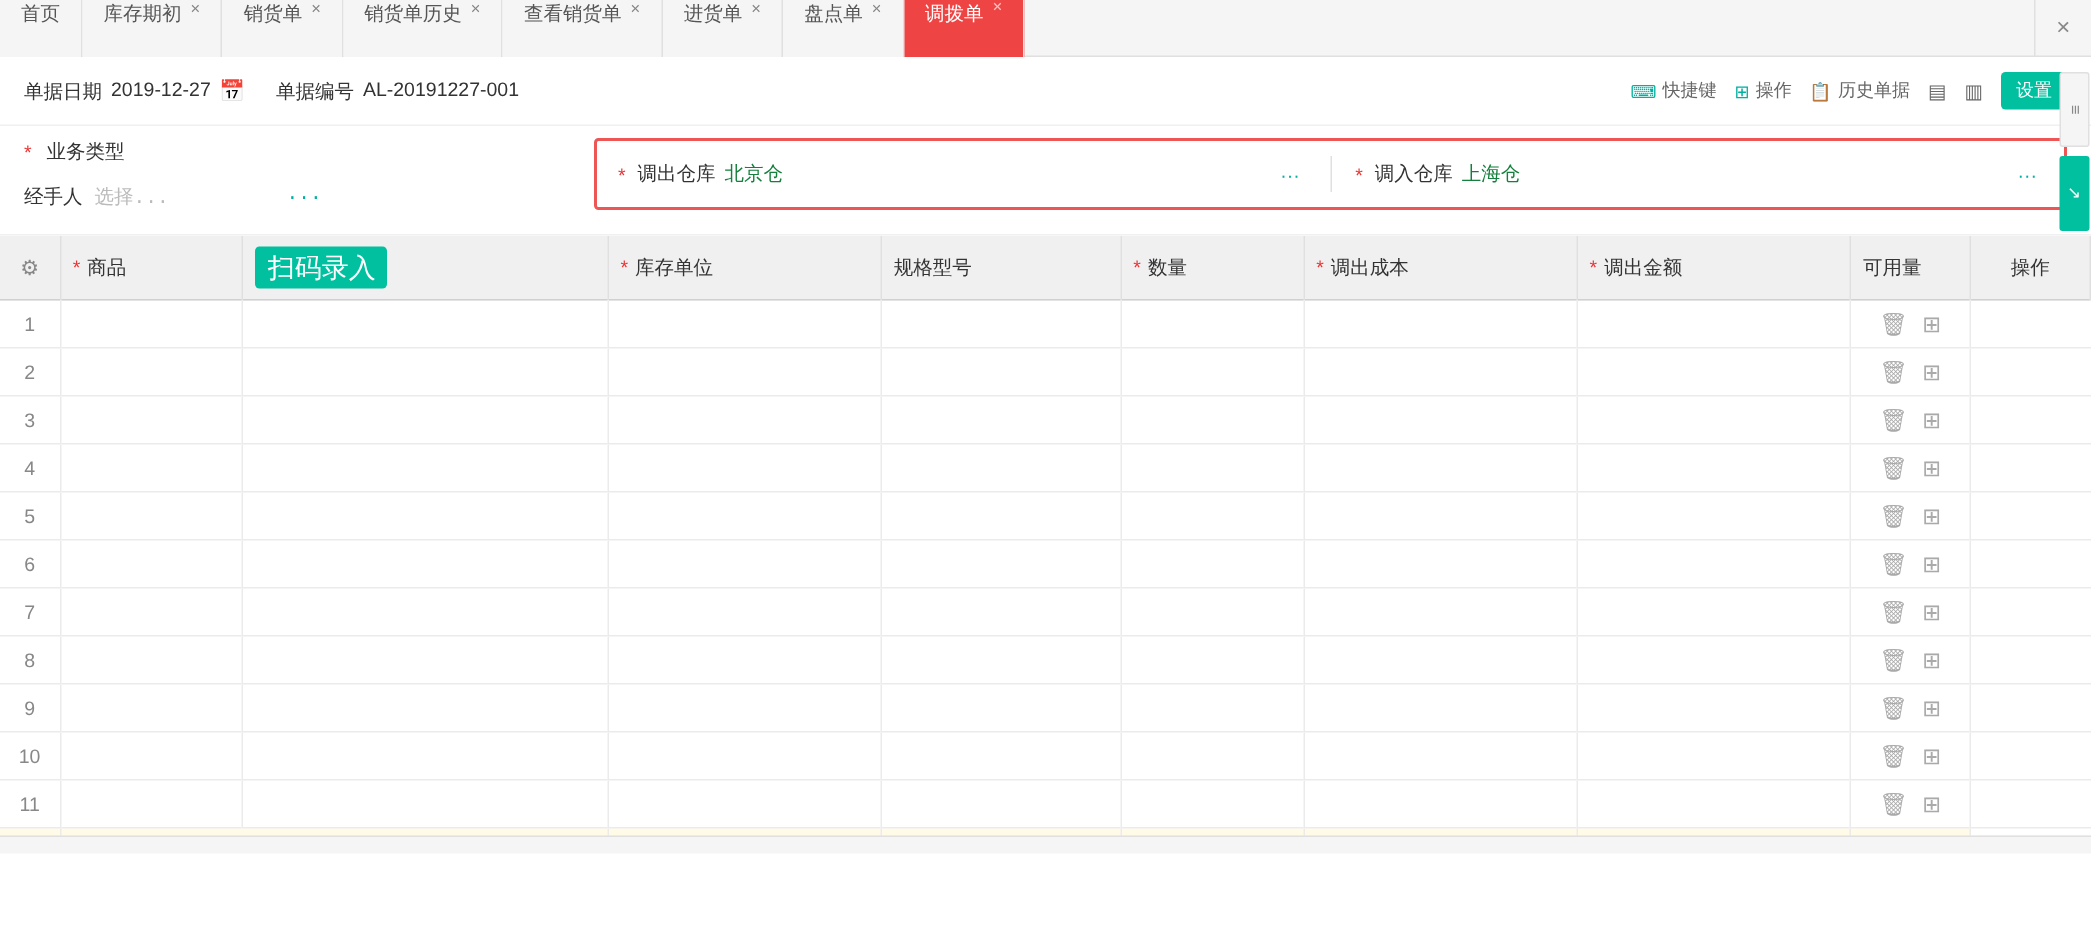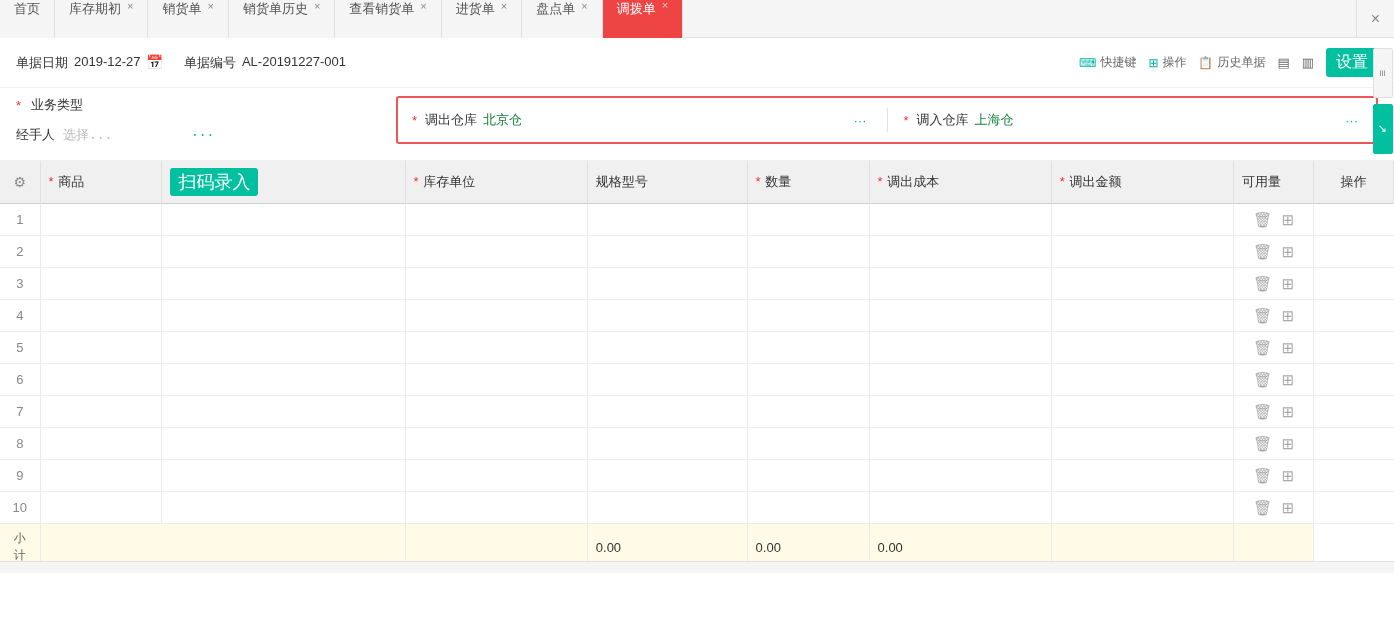--- a/index.html
+++ b/index.html
@@ -91,21 +91,21 @@
       font-size: 12px;
     }
     .toolbar-right-item .icon { color: #00b0a0; }
     .btn-settings {
       background: #00c0a0;
       color: #fff;
       border: none;
       border-radius: 3px;
       padding: 4px 10px;
       cursor: pointer;
-      font-size: 16px;
+      font-size: 12px;
     }
     .grid-icon-btn {
       display: flex;
       align-items: center;
       gap: 2px;
       cursor: pointer;
       color: #666;
     }
 
     
@@ -552,20 +552,34 @@
       <td></td>
       <td></td>
       <td></td>
       <td></td>
       <td></td>
       <td class="ops-col">
         <span class="op-icon">🗑</span>
         <span class="op-icon">⊞</span>
       </td>
     </tr>
+        <tr>
+      <td style="color:#888;">11</td>
+      <td></td>
+      <td></td>
+      <td></td>
+      <td style="color:#333;"></td>
+      <td></td>
+      <td></td>
+      <td></td>
+      <td class="ops-col">
+        <span class="op-icon">🗑</span>
+        <span class="op-icon">⊞</span>
+      </td>
+    </tr>
         <tr style="background: rgb(255, 251, 230);">
       <td colspan="1" style="color: rgb(102, 102, 102); font-size: 12px;">小计</td>
       <td colspan="2"></td>
       <td></td>
       <td style="color:#333;">0.00</td>
       <td style="color:#333;">0.00</td>
       <td style="color:#333;">0.00</td>
       <td></td>
       <td></td>
     </tr>

